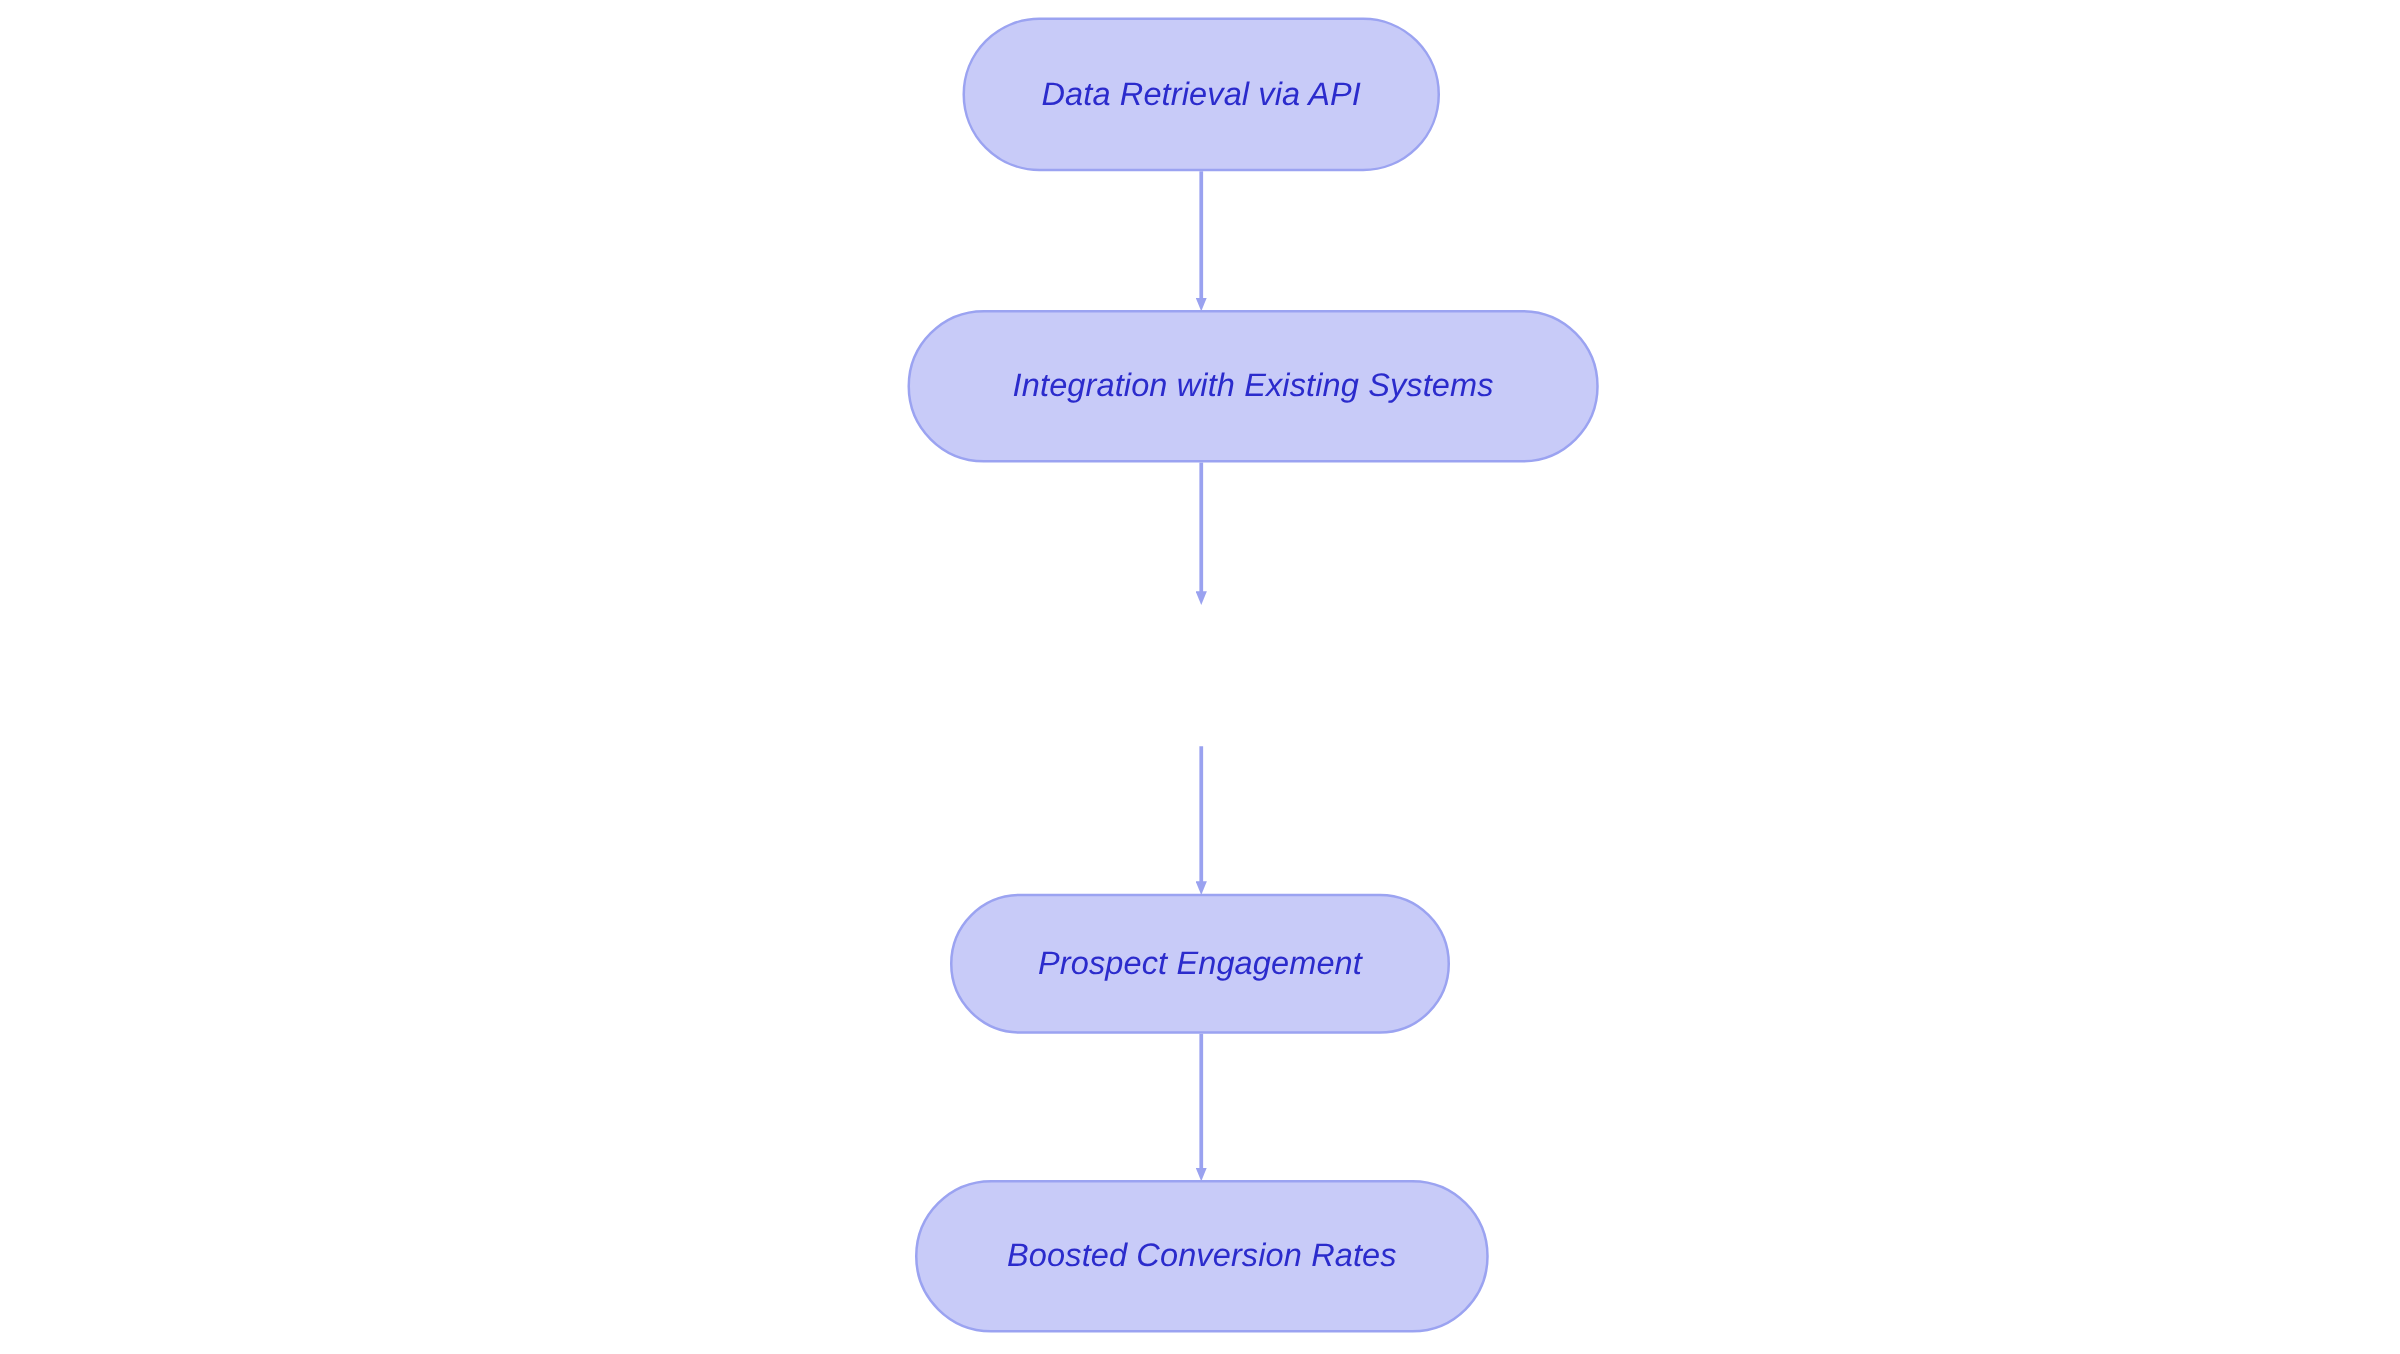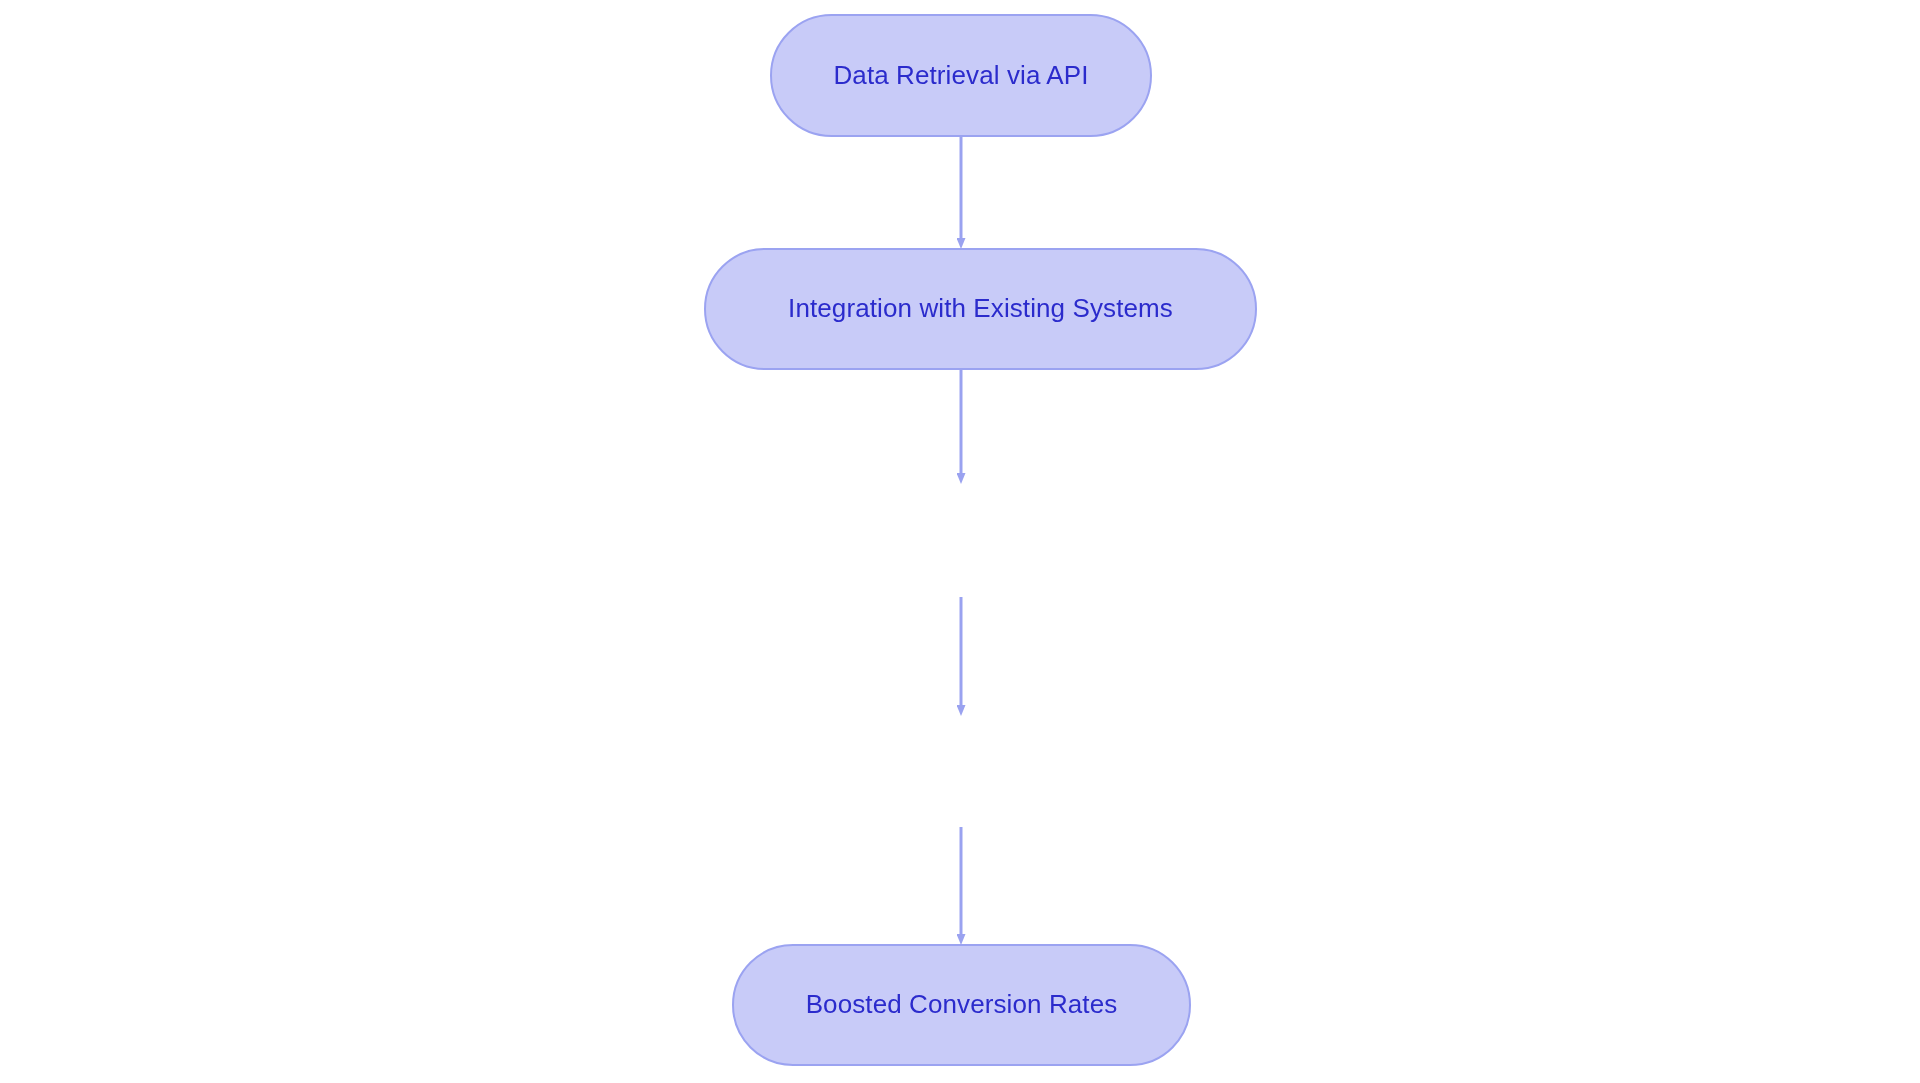--- a/index.html
+++ b/index.html
@@ -13,20 +13,21 @@
     height: 1083px;
     overflow: hidden;
     font-family: "Liberation Sans", "DejaVu Sans", sans-serif;
   }
 
   #flowchart-canvas {
     position: relative;
     width: 1920px;
     height: 841px;
     background: #ffffff;
+    font-style: italic;
   }
 
   .edge-layer {
     position: absolute;
     top: 0;
     left: 0;
     width: 1920px;
     height: 1083px;
     pointer-events: none;
   }
@@ -56,21 +57,21 @@
     font-weight: 400;
     line-height: 1.2;
     letter-spacing: 0.1px;
     white-space: nowrap;
     text-align: center;
     font-family: "Liberation Sans", "DejaVu Sans", sans-serif;
   }
 
   
   #node-0 { left: 770px;  top: 14px;   width: 382px; height: 123px; }
-  #node-1 { left: 704px;  top: 248px;  width: 553px; height: 122px; }
+  #node-1 { left: 726px;  top: 248px;  width: 553px; height: 122px; }
   #node-2 { left: 745px;  top: 483px;  width: 434px; height: 114px; }
   #node-3 { left: 760px;  top: 715px;  width: 400px; height: 112px; }
   #node-4 { left: 732px;  top: 944px;  width: 459px; height: 122px; }
 </style>
 </head>
 <body>
 
 <div id="flowchart-canvas">
 
   <svg class="edge-layer" viewBox="0 0 1920 1083" width="1920" height="1083" xmlns="http://www.w3.org/2000/svg">
@@ -93,19 +94,22 @@
 
     <div id="node-0" class="flow-node">
       <span class="flow-node-label">Data Retrieval via API</span>
     </div>
 
     <div id="node-1" class="flow-node">
       <span class="flow-node-label">Integration with Existing Systems</span>
     </div>
 
 
+    <div id="node-3" class="flow-node">
+      <span class="flow-node-label">Prospect Engagement</span>
+    </div>
 
     <div id="node-4" class="flow-node">
       <span class="flow-node-label">Boosted Conversion Rates</span>
     </div>
 
   </div>
 </div>
 
 </body></html>

